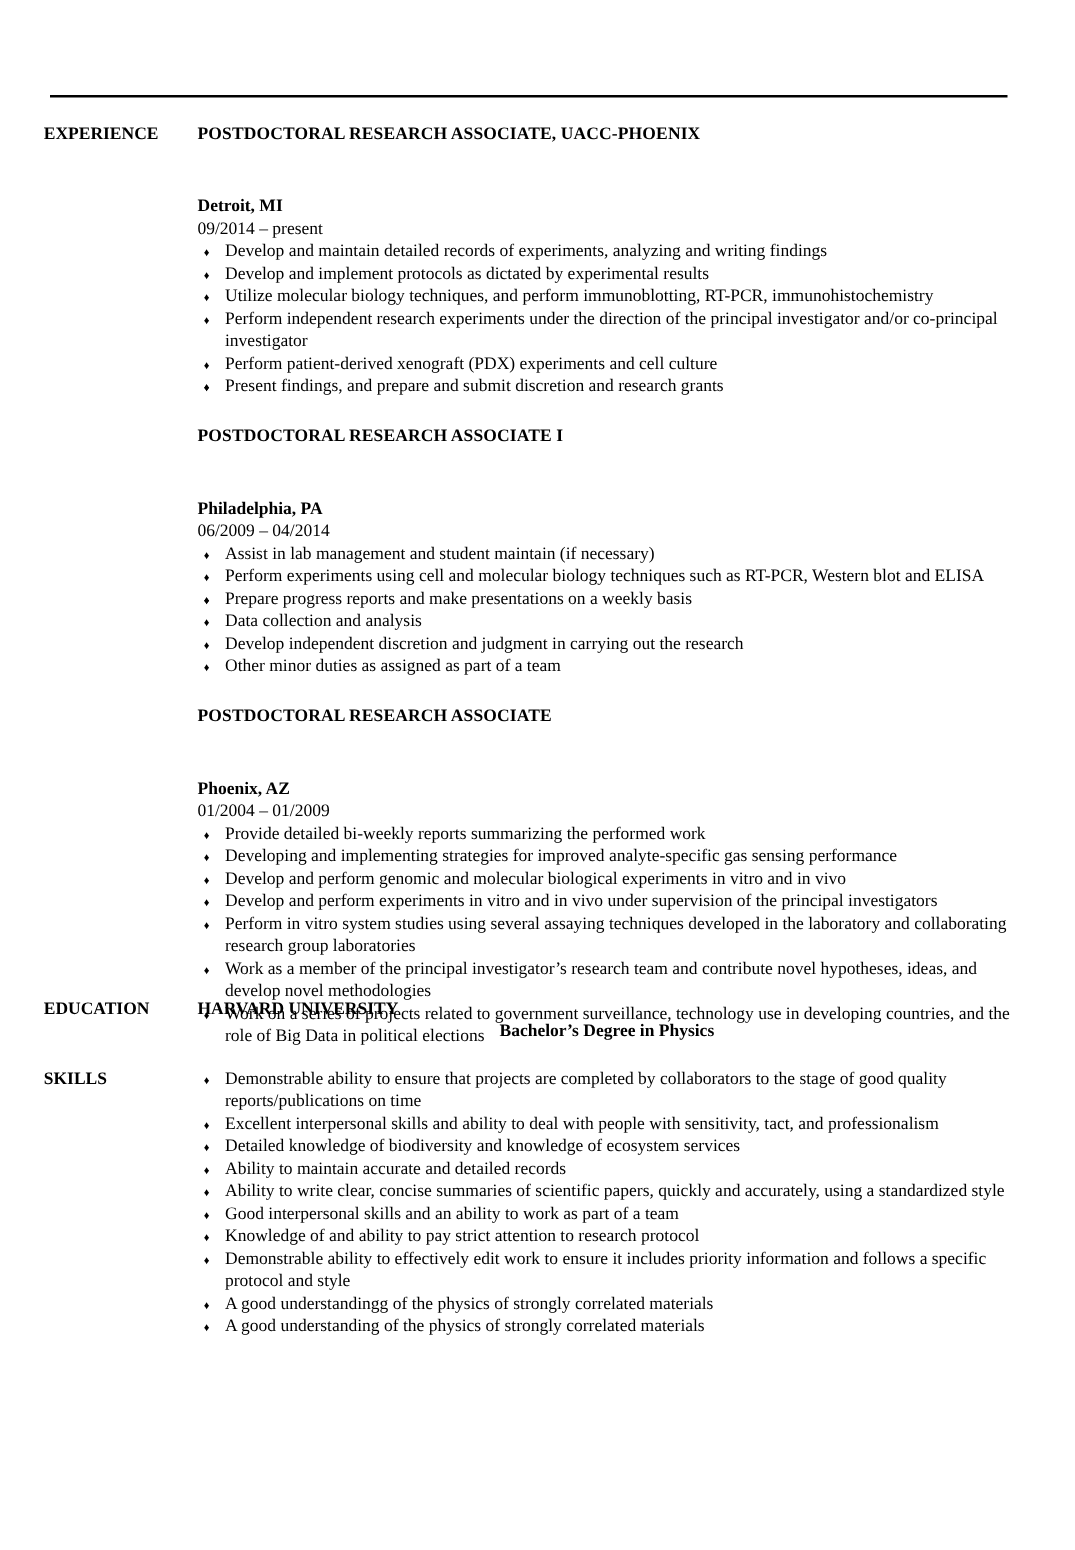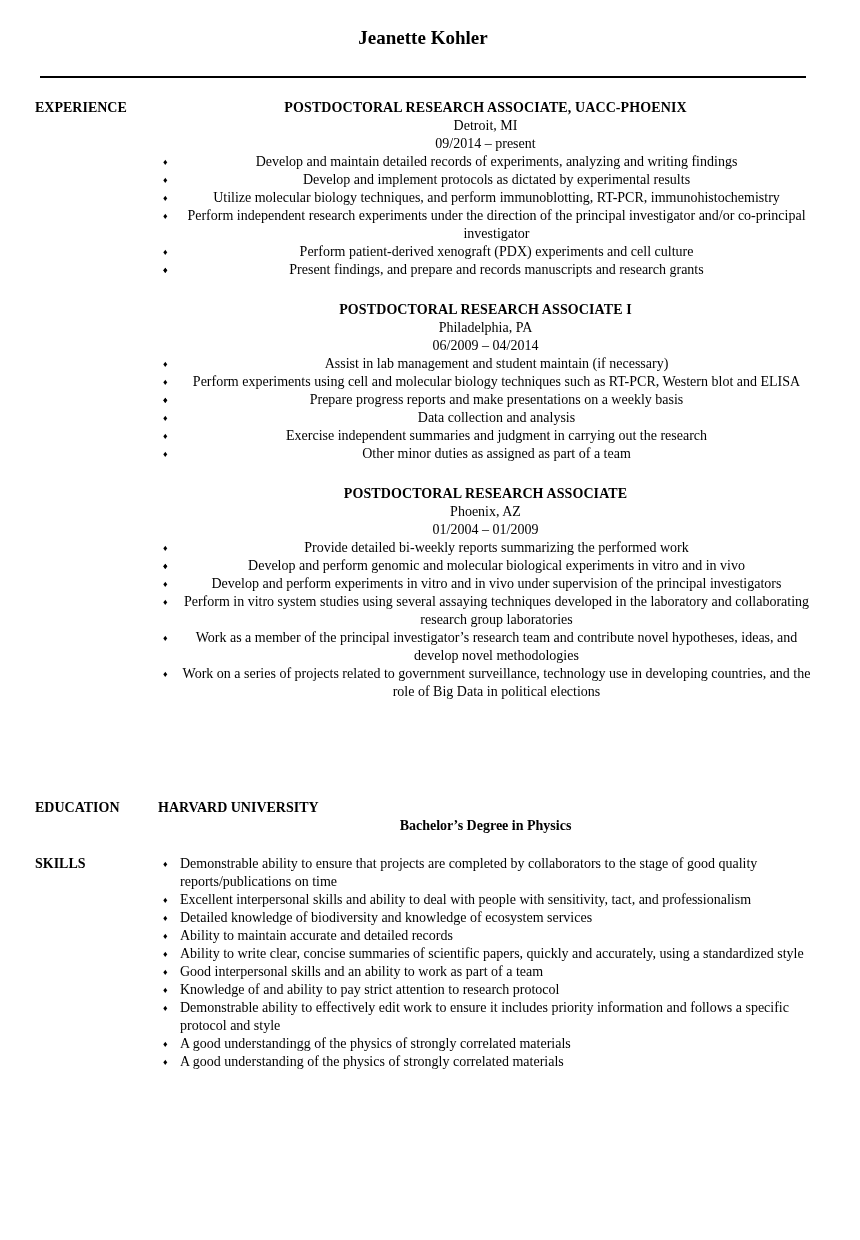--- a/index.html
+++ b/index.html
@@ -58,31 +58,31 @@
       line-height: 18px;
     }
     .section-body {
       position: absolute;
       left: 123px;
       top: 0;
       width: 655px;
     }
     .job {
       margin-bottom: 22px;
-      text-align: center;
     }
     .job-title {
       font-weight: bold;
       font-size: 14px;
       line-height: 18px;
       letter-spacing: 0.1px;
     }
     .job-location {
-      font-weight: normal;
+      font-weight: bold;
       line-height: 18px;
+      margin-top: 40px;
     }
     .job-dates {
       line-height: 18px;
     }
     ul.bullets {
       list-style: none;
       margin: 0;
       padding: 0;
     }
     ul.bullets li {
@@ -103,65 +103,64 @@
     .edu-degree {
       font-weight: bold;
       line-height: 18px;
       text-align: center;
     }
   </style>
 </head>
 <body>
 
 <div class="header">
-  <div class="name">Jeanette Kohler</div>
 </div>
 <div class="rule"></div>
 
 <div class="section" style="top:99px;">
   <div class="section-label">EXPERIENCE</div>
   <div class="section-body">
 
     <div class="job">
       <div class="job-title">POSTDOCTORAL RESEARCH ASSOCIATE, UACC-PHOENIX</div>
       <div class="job-location">Detroit, MI</div>
       <div class="job-dates">09/2014 – present</div>
       <ul class="bullets">
         <li><span class="bullet">♦</span><span>Develop and maintain detailed records of experiments, analyzing and writing findings</span></li>
         <li><span class="bullet">♦</span><span>Develop and implement protocols as dictated by experimental results</span></li>
         <li><span class="bullet">♦</span><span>Utilize molecular biology techniques, and perform immunoblotting, RT-PCR, immunohistochemistry</span></li>
         <li><span class="bullet">♦</span><span>Perform independent research experiments under the direction of the principal investigator and/or co-principal investigator</span></li>
         <li><span class="bullet">♦</span><span>Perform patient-derived xenograft (PDX) experiments and cell culture</span></li>
         <li><span class="bullet">♦</span></li>
-        <li><span class="bullet">♦</span><span>Present findings, and prepare and records manuscripts and research grants</span></li>
+        <li><span class="bullet">♦</span><span>Present findings, and prepare and submit discretion and research grants</span></li>
       </ul>
     </div>
 
     <div class="job">
       <div class="job-title">POSTDOCTORAL RESEARCH ASSOCIATE I</div>
       <div class="job-location">Philadelphia, PA</div>
       <div class="job-dates">06/2009 – 04/2014</div>
       <ul class="bullets">
         <li><span class="bullet">♦</span><span>Assist in lab management and student maintain (if necessary)</span></li>
         <li><span class="bullet">♦</span><span>Perform experiments using cell and molecular biology techniques such as RT-PCR, Western blot and ELISA</span></li>
         <li><span class="bullet">♦</span></li>
         <li><span class="bullet">♦</span><span>Prepare progress reports and make presentations on a weekly basis</span></li>
         <li><span class="bullet">♦</span><span>Data collection and analysis</span></li>
-        <li><span class="bullet">♦</span><span>Exercise independent summaries and judgment in carrying out the research</span></li>
+        <li><span class="bullet">♦</span><span>Develop independent discretion and judgment in carrying out the research</span></li>
         <li><span class="bullet">♦</span><span>Other minor duties as assigned as part of a team</span></li>
       </ul>
     </div>
 
     <div class="job">
       <div class="job-title">POSTDOCTORAL RESEARCH ASSOCIATE</div>
       <div class="job-location">Phoenix, AZ</div>
       <div class="job-dates">01/2004 – 01/2009</div>
       <ul class="bullets">
         <li><span class="bullet">♦</span><span>Provide detailed bi-weekly reports summarizing the performed work</span></li>
-        <li><span class="bullet">♦</span></li>
+        <li><span class="bullet">♦</span><span>Developing and implementing strategies for improved analyte-specific gas sensing performance</span></li>
         <li><span class="bullet">♦</span><span>Develop and perform genomic and molecular biological experiments in vitro and in vivo</span></li>
         <li><span class="bullet">♦</span><span>Develop and perform experiments in vitro and in vivo under supervision of the principal investigators</span></li>
         <li><span class="bullet">♦</span><span>Perform in vitro system studies using several assaying techniques developed in the laboratory and collaborating research group laboratories</span></li>
         <li><span class="bullet">♦</span><span>Work as a member of the principal investigator’s research team and contribute novel hypotheses, ideas, and develop novel methodologies</span></li>
         <li><span class="bullet">♦</span><span>Work on a series of projects related to government surveillance, technology use in developing countries, and the role of Big Data in political elections</span></li>
       </ul>
     </div>
 
   </div>
 </div>

